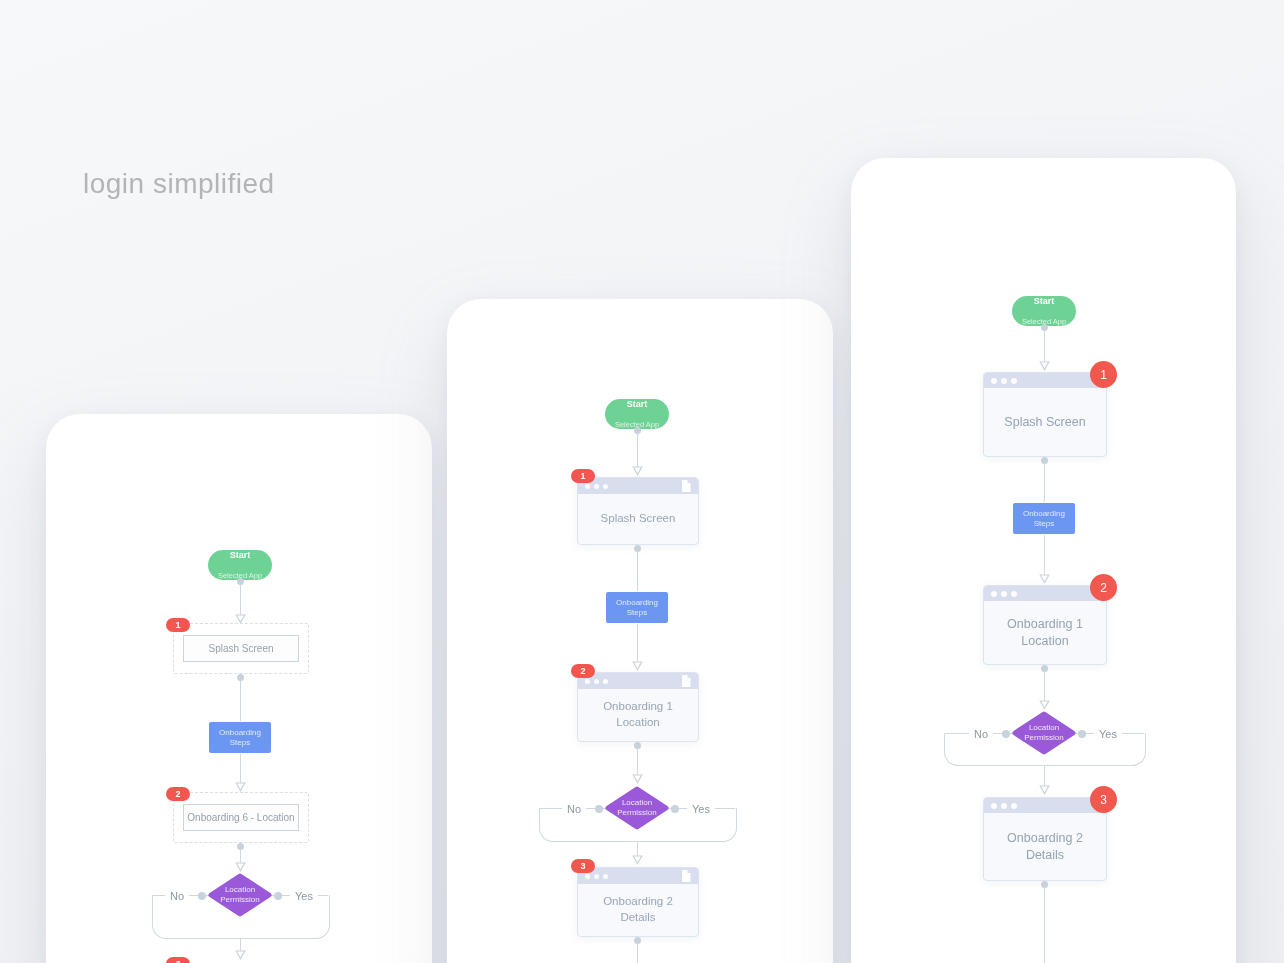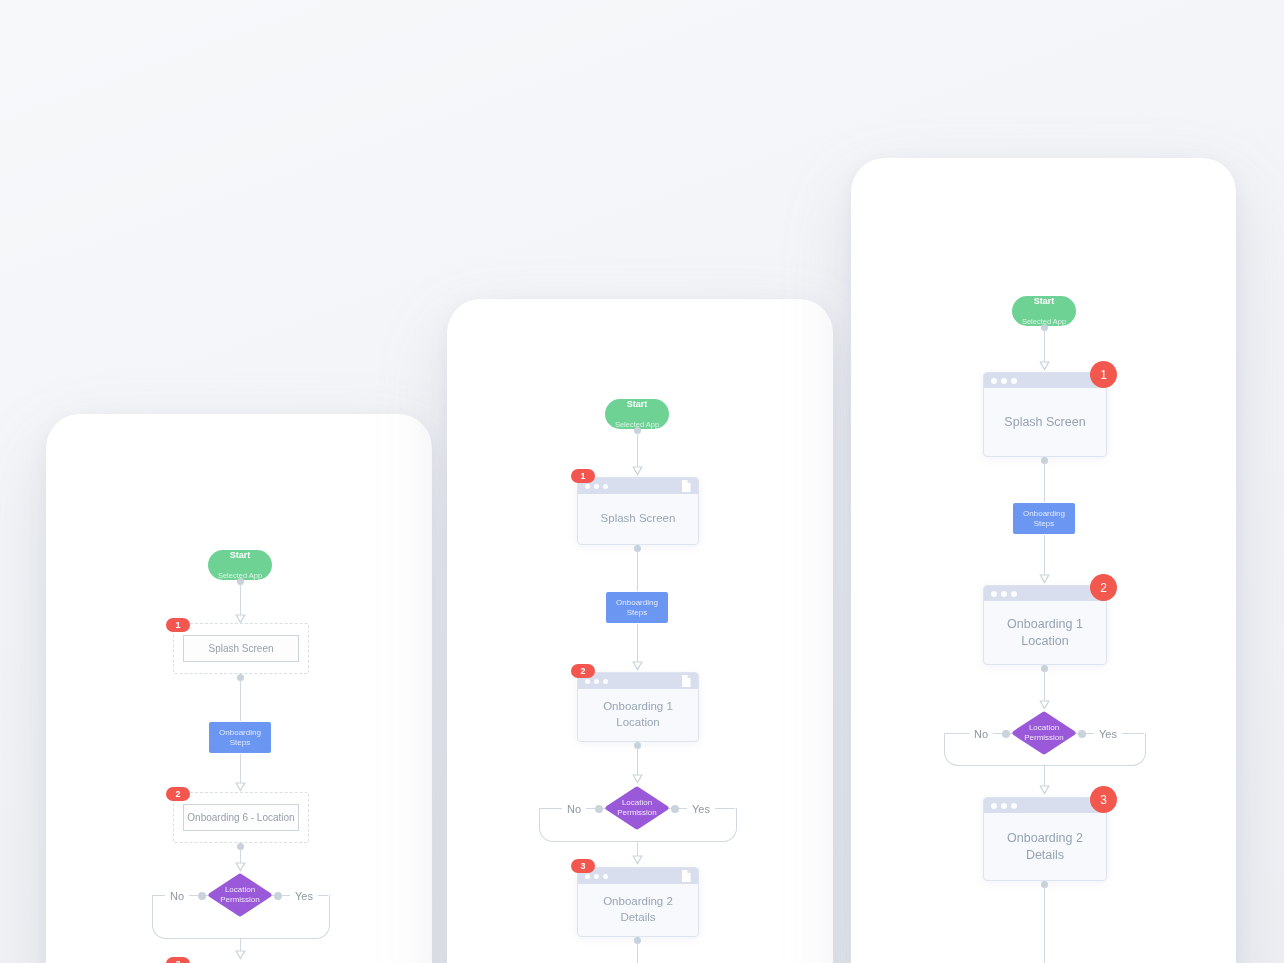--- a/index.html
+++ b/index.html
@@ -66,20 +66,21 @@
   .diamond{position:absolute;width:64px;height:44px;z-index:3;}
   .diamond svg{position:absolute;left:0;top:0;}
   .dtext{position:absolute;inset:0;display:flex;flex-direction:column;align-items:center;
     justify-content:center;line-height:1.25;z-index:4;}
   .dtext span{font-size:8px;color:rgba(255,255,255,.85);}
 </style>
 </head>
 <body>
 
 <div class="hero">
+  <h2>login simplified</h2>
 </div>
 
 <div class="card" id="card1">
   <div class="start-pill" style="left:162px;top:136px;">
     <span class="t">Start</span>
     <span class="s">Selected App</span>
   </div>
   <div class="conn" style="left:188px;top:164px;height:46px;">
     <span class="cdot"></span>
       <span class="cline"></span>

